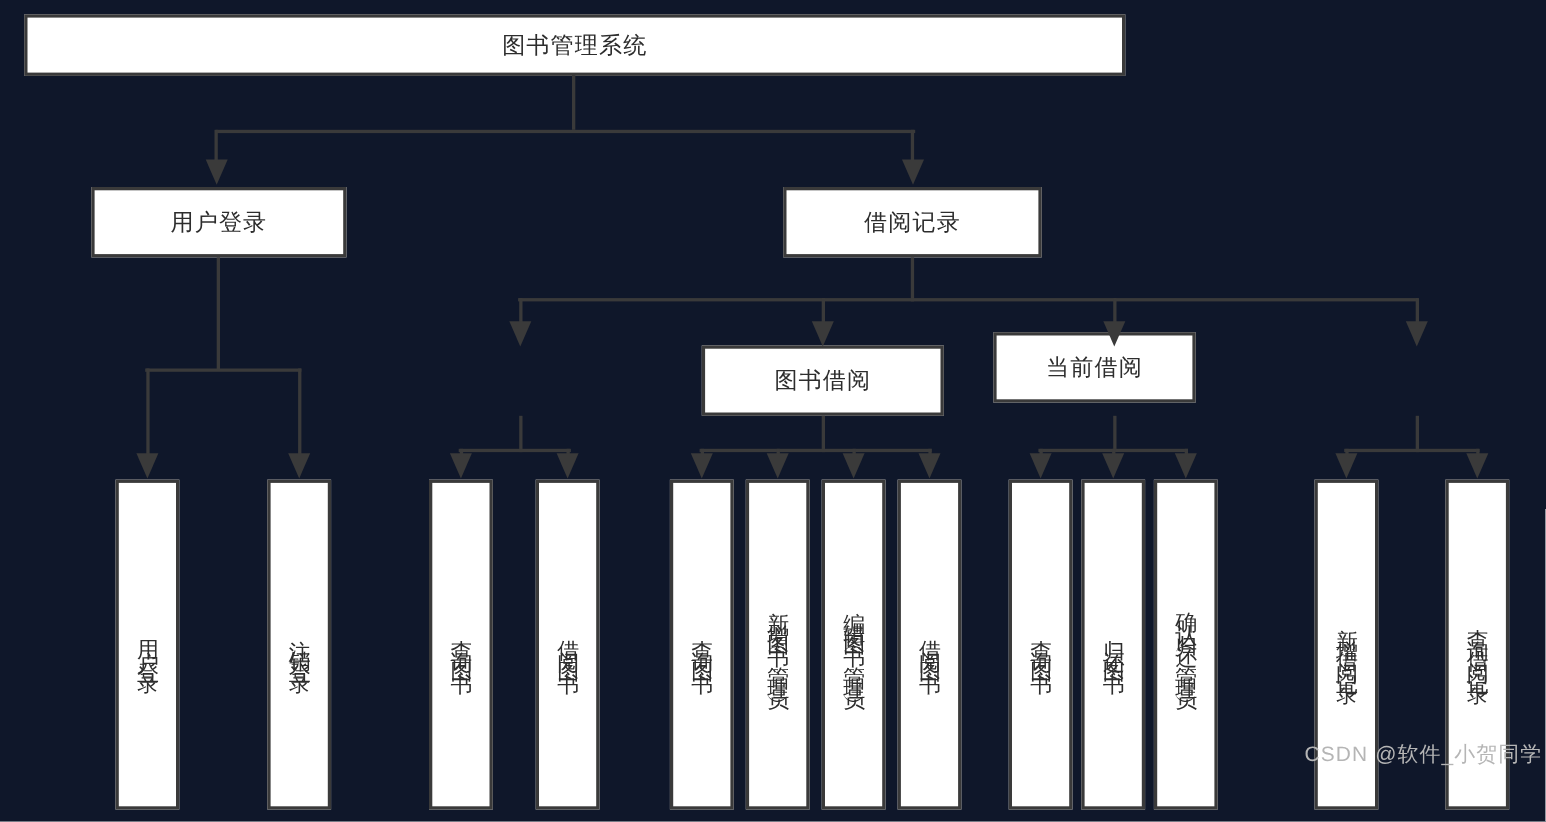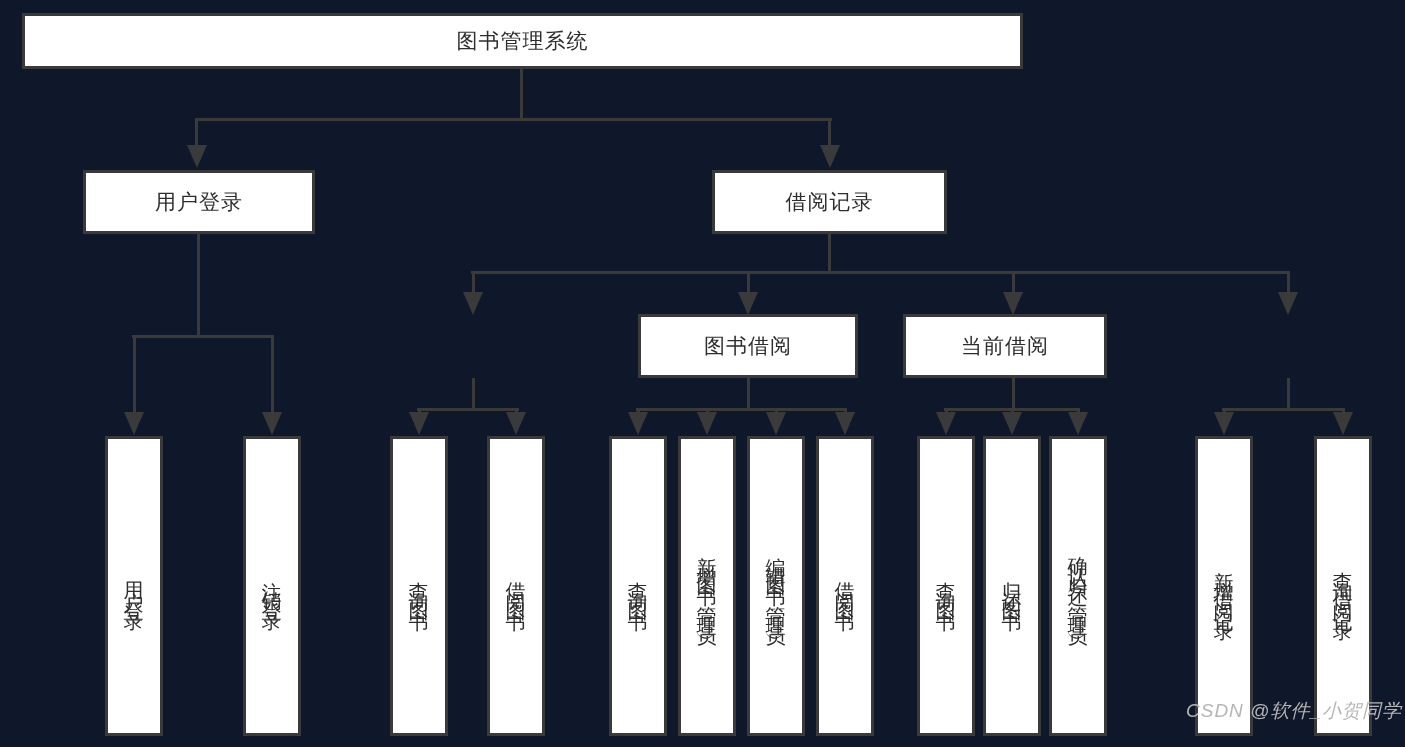--- a/index.html
+++ b/index.html
@@ -19,22 +19,22 @@
     font-size:20px;letter-spacing:10px;line-height:1;white-space:nowrap;
   }
   .vline{position:absolute;width:3px;background:#3a3a3a;}
   .hline{position:absolute;height:3px;background:#3a3a3a;}
   .arr{
     position:absolute;width:0;height:0;
     border-left:10px solid transparent;border-right:10px solid transparent;
     border-top:23px solid #3a3a3a;
   }
   .watermark{
-    position:absolute;left:1186px;top:698px;z-index:5;
-    color:#b5b5b5;font-size:19px;letter-spacing:1px;white-space:nowrap;font-style:italic;
+    position:absolute;left:1186px;top:673px;z-index:5;
+    color:#b5b5b5;font-size:19px;letter-spacing:1px;white-space:nowrap;
   }
 </style>
 </head>
 <body>
 
 <div class="canvas">
 
   <div class="node" style="left:22px;top:13px;width:1001px;height:56px">
     <span class="lbl">图书管理系统</span>
   </div>
@@ -42,21 +42,21 @@
   <div class="node" style="left:83px;top:170px;width:232px;height:64px">
     <span class="lbl">用户登录</span>
   </div>
   <div class="node" style="left:712px;top:170px;width:235px;height:64px">
     <span class="lbl">借阅记录</span>
   </div>
 
   <div class="node" style="left:638px;top:314px;width:220px;height:64px">
     <span class="lbl">图书借阅</span>
   </div>
-  <div class="node" style="left:903px;top:314px;width:204px;height:64px">
+  <div class="node" style="left:903px;top:302px;width:184px;height:64px">
     <span class="lbl">当前借阅</span>
   </div>
 
   <div class="node leaf" style="left:105px;top:436px;width:58px;height:300px">
     <span class="lbl">用户登录</span>
   </div>
   <div class="node leaf" style="left:243px;top:436px;width:58px;height:300px">
     <span class="lbl">注销登录</span>
   </div>
 

